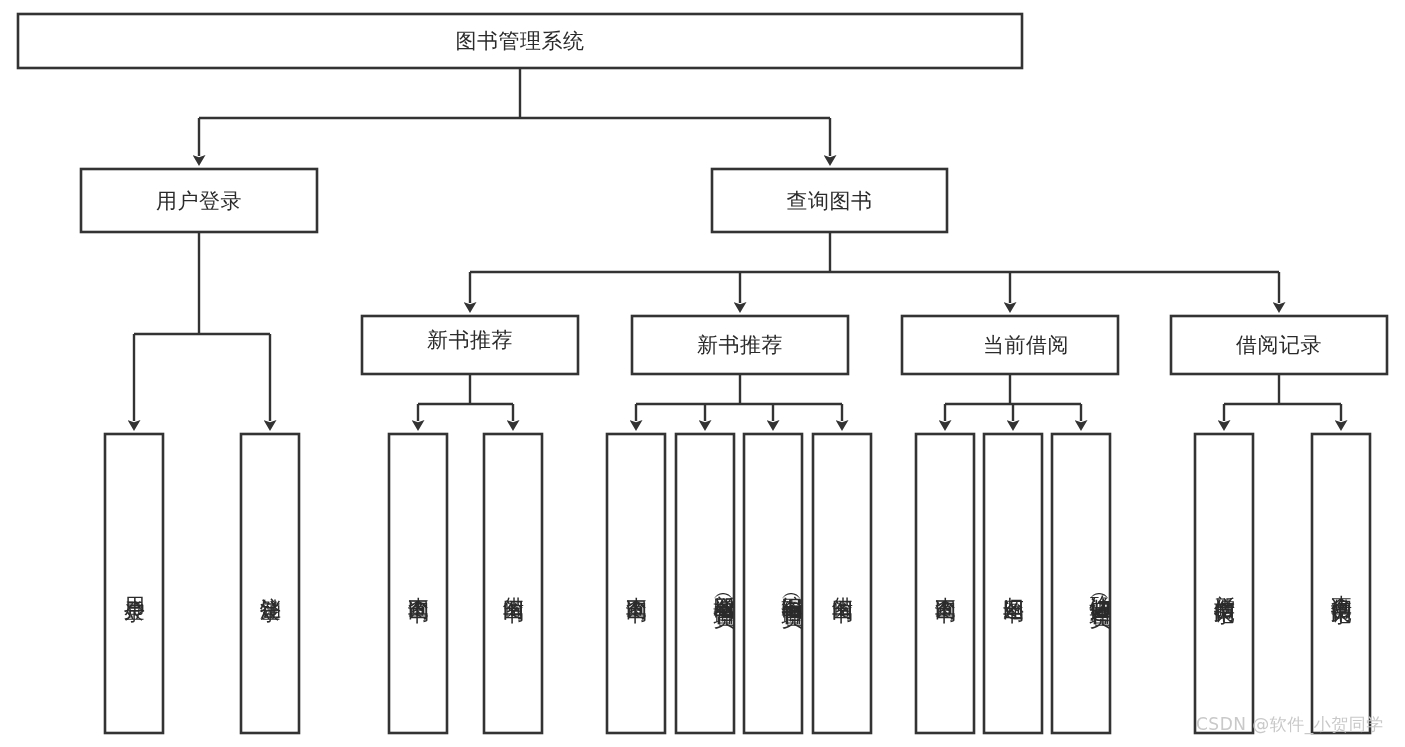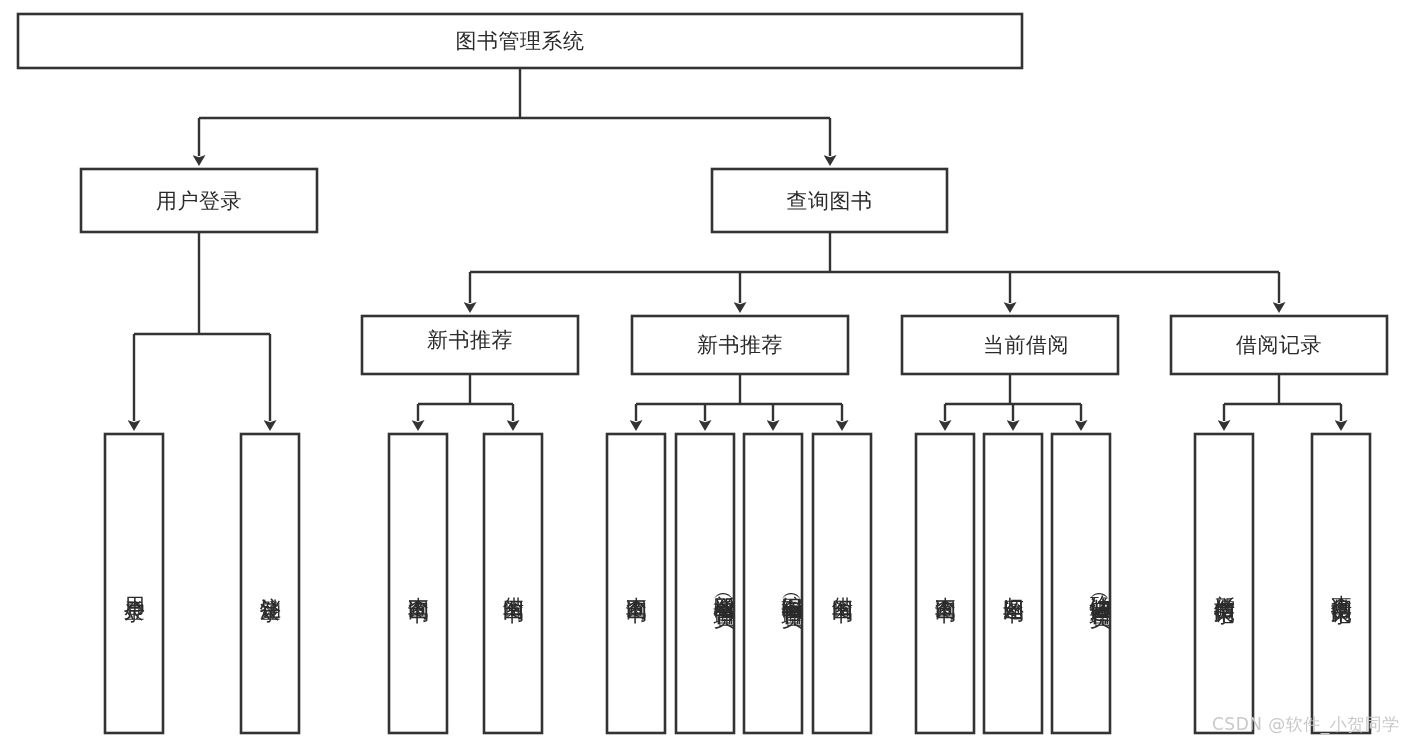--- a/index.html
+++ b/index.html
@@ -188,15 +188,15 @@
   <div class="leaf-label" style="left:744px; top:434px; width:58px; height:299px; align-items:flex-start; padding-top:6px; box-sizing:border-box;">编辑图书（管理员）</div>
   <div class="leaf-label" style="left:813px; top:434px; width:58px; height:299px;">借阅图书</div>
 
   <div class="leaf-label" style="left:916px; top:434px; width:58px; height:299px;">查询图书</div>
   <div class="leaf-label" style="left:984px; top:434px; width:58px; height:299px;">归还图书</div>
   <div class="leaf-label" style="left:1052px; top:434px; width:58px; height:299px; align-items:flex-start; padding-top:6px; box-sizing:border-box;">确认归还（管理员）</div>
 
   <div class="leaf-label" style="left:1195px; top:434px; width:58px; height:299px;">新增借阅记录</div>
   <div class="leaf-label" style="left:1312px; top:434px; width:58px; height:299px;">查询借阅记录</div>
 
-  <div class="watermark" style="left:1196px; top:713px;padding-left:16px;">CSDN @软件_小贺同学</div>
+  <div class="watermark" style="left:1196px; top:713px;">CSDN @软件_小贺同学</div>
 
 </div>
 
 </body></html>

